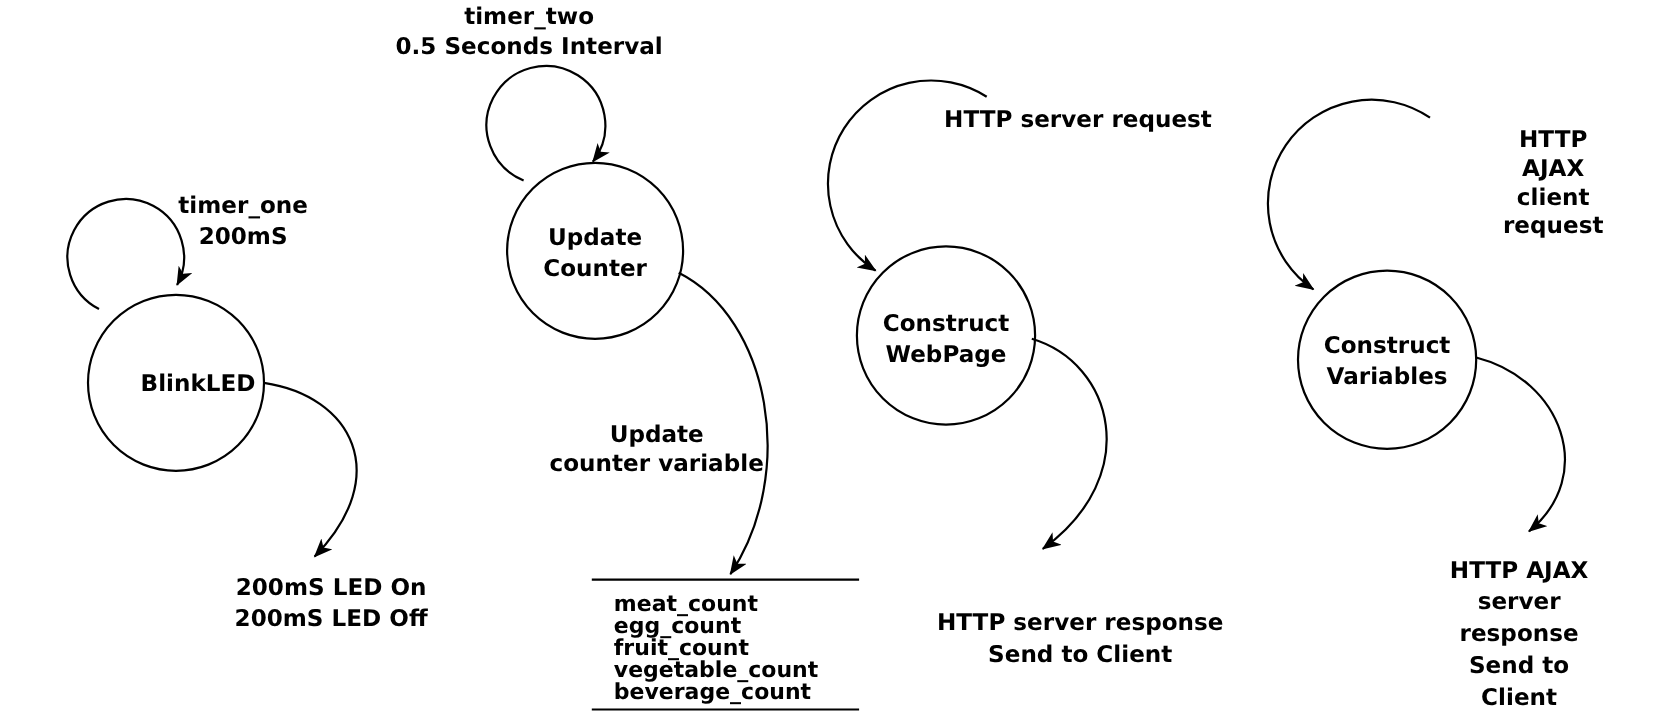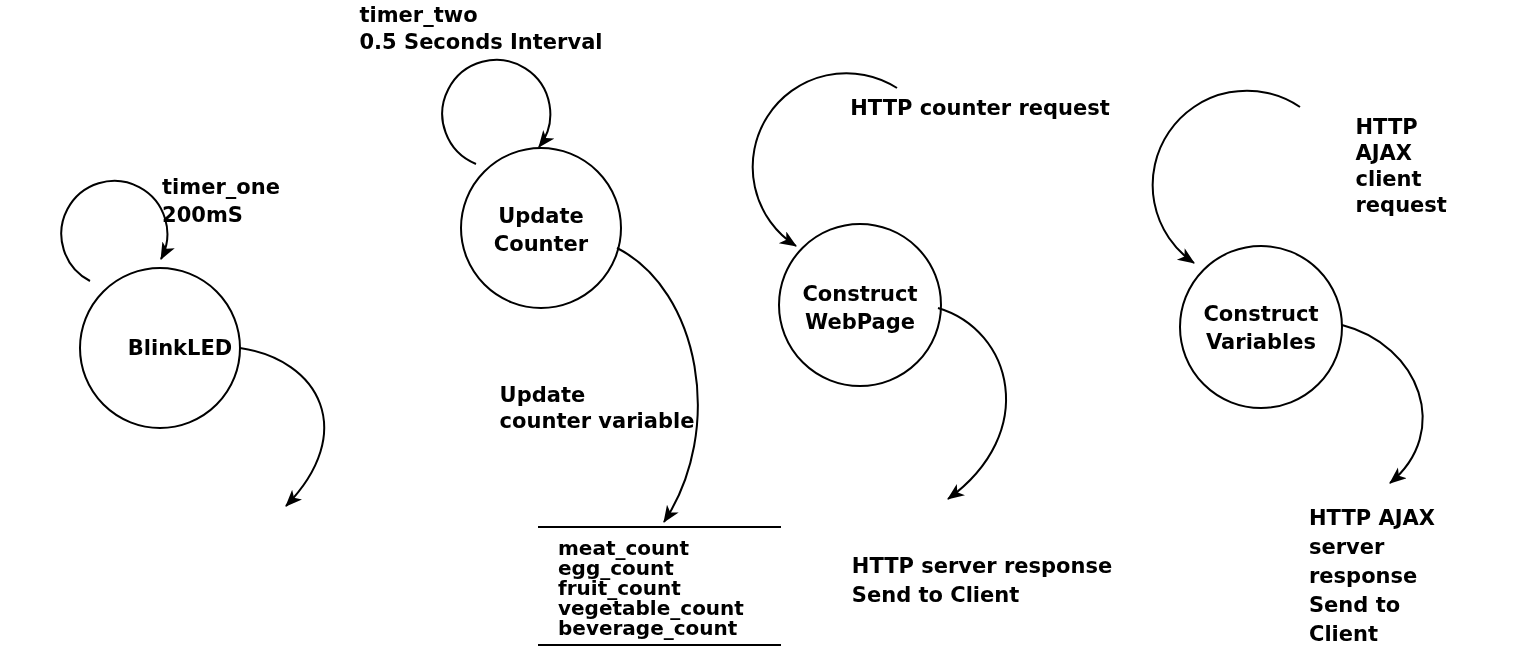--- a/index.html
+++ b/index.html
@@ -14,21 +14,21 @@
   }
   .canvas svg { position: absolute; left: 0; top: 0; }
   .lbl {
     position: absolute;
     font-weight: bold;
     font-size: 21px;
     line-height: 28px;
     white-space: pre-line;
     color: #000000;
   }
-  .t-center { transform: translateX(-50%); text-align: left; }
+  .t-center { transform: translateX(-50%); text-align: center; }
   .t-middle { transform: translate(-50%, -50%); text-align: center; }
   .vars {
     font-size: 20px;
     line-height: 20px;
     text-align: left;
     transform: none;
   }
 </style>
 </head>
 <body>
@@ -58,34 +58,36 @@
 
     <path d="M 240 348 C 320 360 358 432 286 506" fill="none" stroke="#000000" stroke-width="2" marker-end="url(#arrowhead)"></path>
     <path d="M 617 248 C 700 290 725 430 664 522" fill="none" stroke="#000000" stroke-width="2" marker-end="url(#arrowhead)"></path>
     <path d="M 938 308 C 1012 330 1040 432 948 499" fill="none" stroke="#000000" stroke-width="2" marker-end="url(#arrowhead)"></path>
     <path d="M 1342 325 C 1420 345 1452 432 1390 483" fill="none" stroke="#000000" stroke-width="2" marker-end="url(#arrowhead)"></path>
   </svg>
 
   <div class="lbl t-center" style="left:221px; top:141px;margin-top:32px;">timer_one
 200mS</div>
   <div class="lbl t-middle" style="left:160px; top:348px;margin-left:20px;">BlinkLED</div>
+  <div class="lbl t-center" style="left:301px; top:520px;">200mS LED On
+200mS LED Off</div>
 
   <div class="lbl t-center" style="left:481px; top:2px; line-height:27px;">timer_two
 0.5 Seconds Interval</div>
   <div class="lbl t-middle" style="left:541px; top:230px;">Update
 Counter</div>
   <div class="lbl t-center" style="left:597px; top:382px; line-height:26px;">Update
 counter variable</div>
   <div class="lbl vars" style="left:558px; top:538px;">meat_count
 egg_count
 fruit_count
 vegetable_count
 beverage_count</div>
 
-  <div class="lbl t-center" style="left:980px; top:95px; line-height:26px;">HTTP counter request</div>
+  <div class="lbl t-center" style="left:980px; top:95px; line-height:26px;">HTTP server request</div>
   <div class="lbl t-middle" style="left:860px; top:308px;">Construct
 WebPage</div>
   <div class="lbl t-center" style="left:982px; top:519px; line-height:29px;margin-top:33px;">HTTP server response
 Send to Client</div>
 
   <div class="lbl t-center" style="left:1412px; top:114px; line-height:26px;">HTTP AJAX client request</div>
   <div class="lbl t-middle" style="left:1261px; top:328px;">Construct
 Variables</div>
   <div class="lbl t-center" style="left:1381px; top:504px; line-height:29px;">HTTP AJAX
 server response

